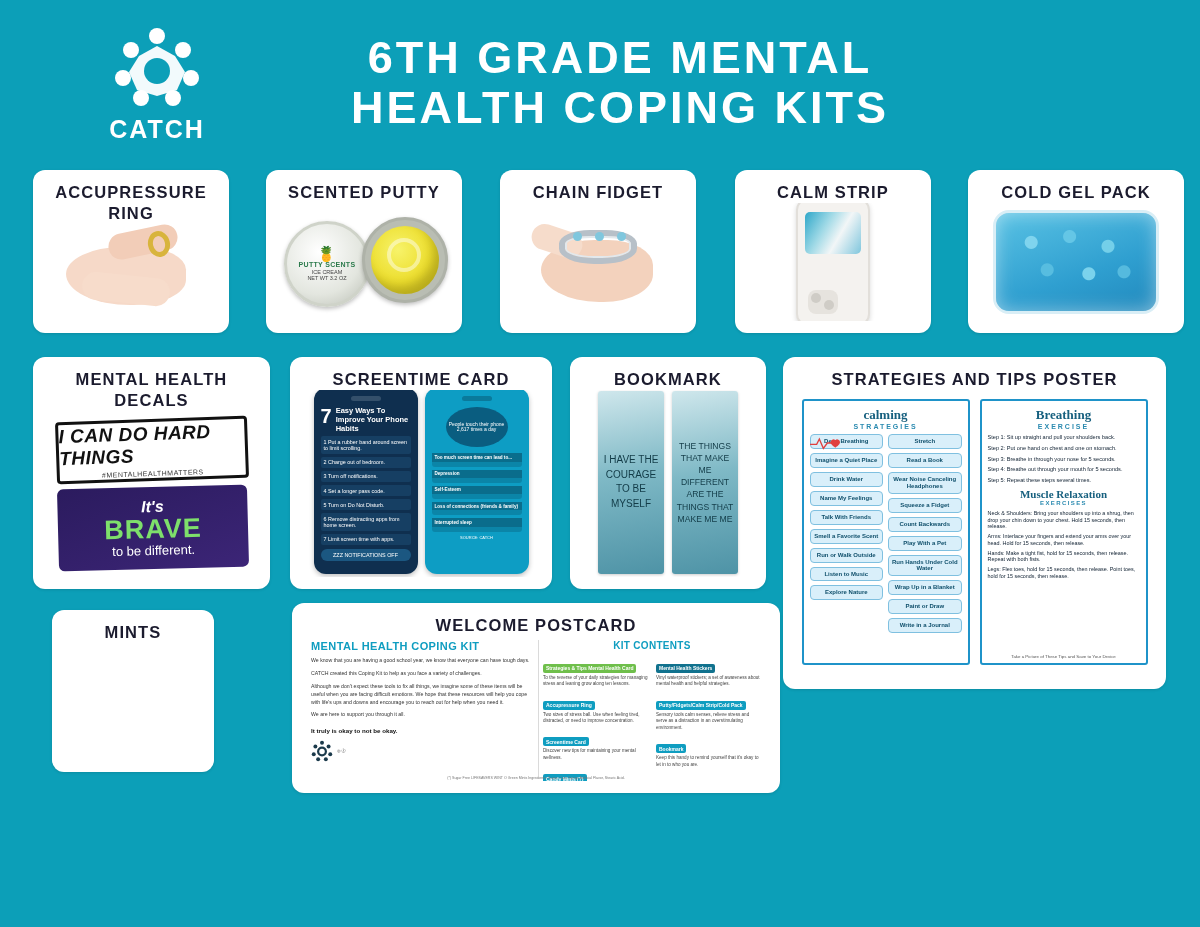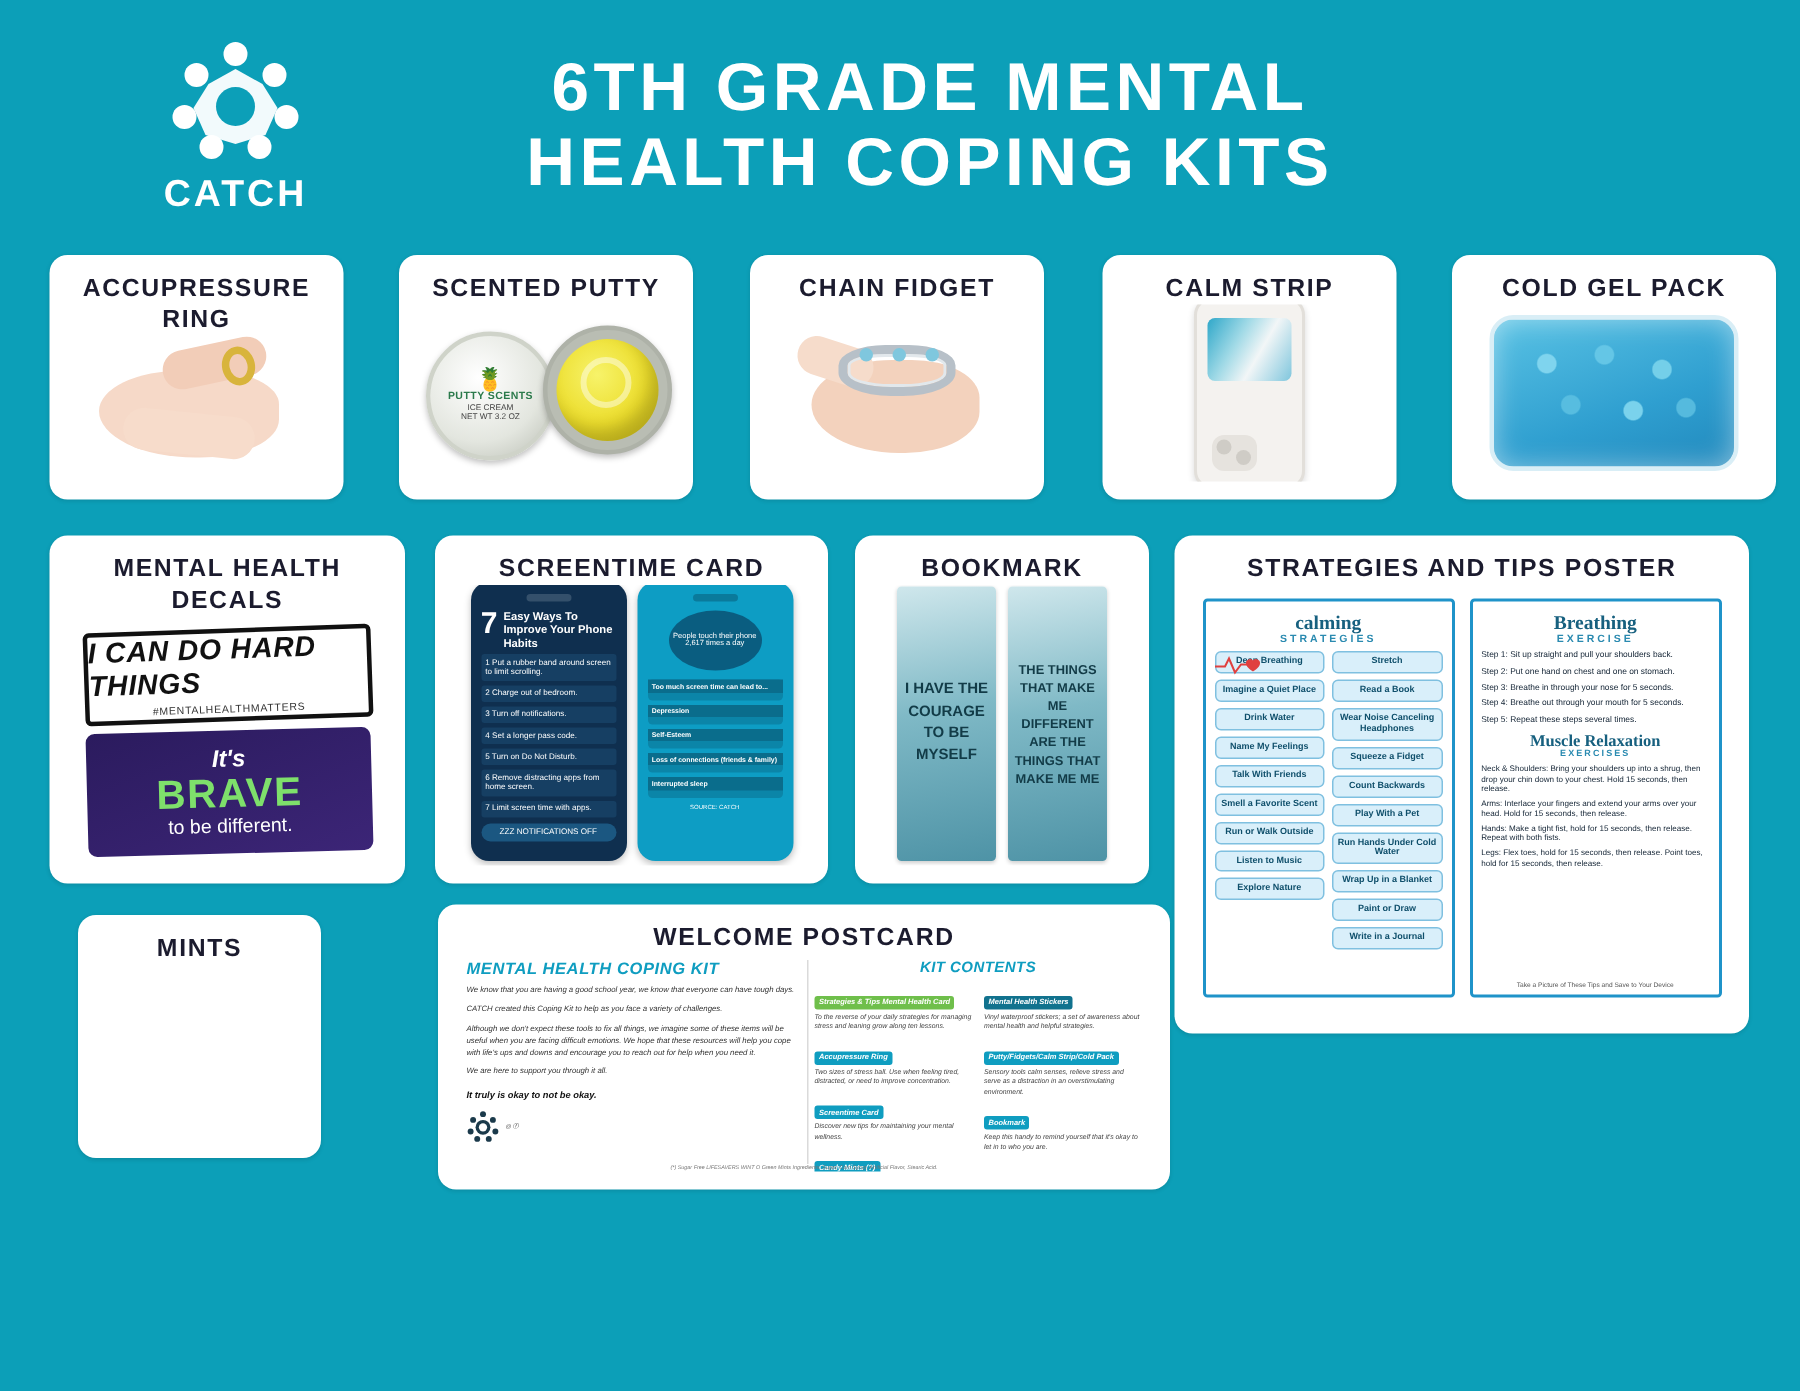--- a/index.html
+++ b/index.html
@@ -258,21 +258,21 @@
     font-size: 5px; background: #0b85a8; border-radius: 3px;
     padding: 3px; margin-top: 3px; line-height: 1.15; color: #fff;
   }
   .sc-tile .cap { display:block; background:#0a6d8c; margin:-3px -3px 2px; padding:1.5px 3px; font-size:4.6px; font-weight:bold;}
 
   
   .bm-wrap { position: relative; width: 150px; height: 185px; display:flex; gap:8px; justify-content:center;}
   .bm {
     width: 66px; height: 183px; border-radius: 3px;
     background: linear-gradient(170deg,#cfe7ec 0%, #7fb9c6 45%, #4e93a6 100%);
-    color: #123b47; font-weight: bold; text-align: center;
+    color: #123b47; font-weight: normal; text-align: center;
     display:flex; align-items:center; justify-content:center;
     padding: 6px 4px; font-size: 10px; line-height: 1.45;
     box-shadow: 0 1px 3px rgba(0,0,0,.2);
   }
   .bm.small { font-size: 8.6px; line-height: 1.42; }
 
   
   .poster-wrap { position: relative; width: 360px; height: 268px; display: flex; gap: 10px; justify-content:center;}
   .poster {
     width: 168px; height: 266px; background: #fff;
@@ -321,21 +321,21 @@
   .mint-ring {
     width: 22px; height: 22px; border-radius: 50%;
     border: 6px solid #ffffff; margin-top: 6px;
     box-shadow: 0 1px 2px rgba(0,0,0,.18);
   }
   .mint-ring.r2 { margin-top: 3px; }
 
   
   .pc-wrap {
     position: relative; width: 466px; height: 148px;
-    display: flex; gap: 4px; padding: 6px 8px; background:#fff;font-style:italic;
+    display: flex; gap: 4px; padding: 6px 8px; background:#fff;
   }
   .pc-left { width: 228px; border-right: 1px solid #dadada; padding-right: 8px; }
   .pc-right { flex: 1; }
   .pc-h {
     color: #0f9dc0; font-weight: bold; font-size: 11px; letter-spacing: .4px; margin-bottom: 5px;
     font-family: "Liberation Sans", sans-serif;
   }
   .pc-p { font-size: 5.2px; line-height: 1.5; color: #333; margin-bottom: 5px; }
   .pc-bold { font-size: 6.2px; font-weight: bold; color:#111; margin-top: 8px;}
   .pc-rt { color:#0f9dc0; font-weight:bold; font-size: 10px; text-align:center; margin-bottom: 5px; letter-spacing:.3px;}

